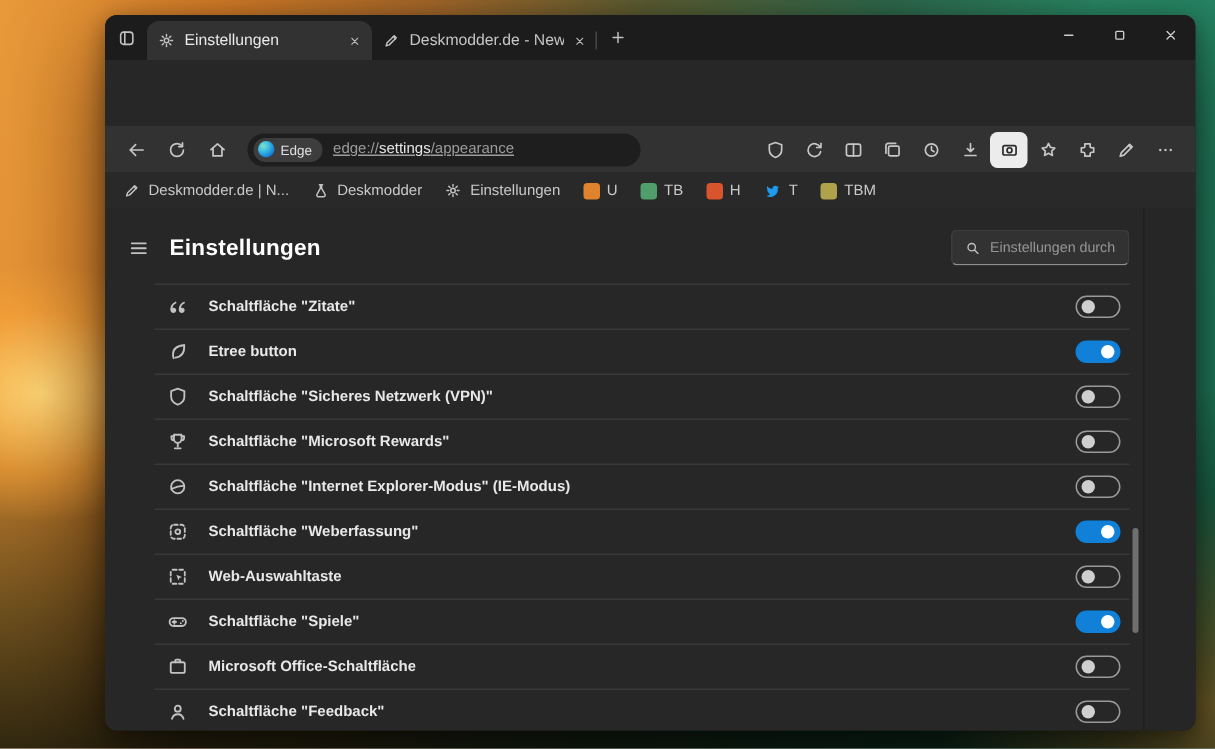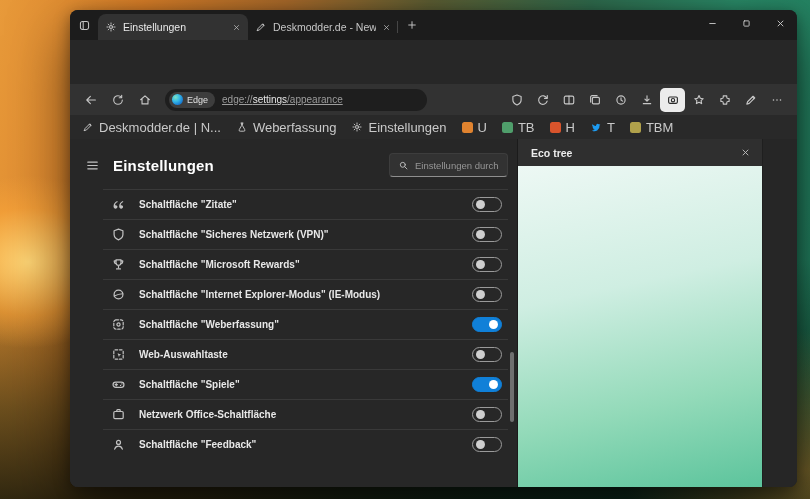--- a/index.html
+++ b/index.html
@@ -46,21 +46,21 @@
   .tool-btn.active { background:#ececec; color:#2b2b2b; }
   .addressbar { height:22px; flex:0 0 262px; background:#1e1e1e; border-radius:12px; display:flex; align-items:center; gap:7px; padding:0 10px 0 4px; margin:0 8px; }
   .site-badge { height:16px; background:#3d3d3d; border-radius:9px; display:flex; align-items:center; gap:4px; padding:0 7px 0 3px; font-size:9px; color:#e0e0e0; }
   .edge-logo { width:11px; height:11px; border-radius:50%;
     background: radial-gradient(circle at 32% 30%, #7ce3c4 0%, #35b9e6 38%, #1b7fd4 70%, #0d4f9e 100%); }
   .url { font-size:10px; color:#9c9c9c; white-space:nowrap; overflow:hidden;text-decoration:underline; }
   .url .host { color:#e6e6e6; }
   .toolbar-right { margin-left:auto; display:flex; align-items:center; gap:1px; }
 
   
-  .favbar { height:24px; background:#292929; display:flex; align-items:center; gap:15px; padding:0 12px; font-size:13px; color:#c9c9c9; flex:0 0 auto; }
+  .favbar { height:24px; background:#292929; display:flex; align-items:center; gap:15px; padding:0 12px; font-size:10px; color:#c9c9c9; flex:0 0 auto; }
   .fav-item { display:inline-flex; align-items:center; gap:5px; white-space:nowrap; }
   .fav-item .icon svg { width:12px; height:12px; }
   .fav-square { width:11px; height:11px; border-radius:2.5px; display:inline-block; }
 
   
   .content { flex:1; display:flex; min-height:0; background:#272727; }
   .settings-main { flex:1; position:relative; background:#272727; min-width:0; }
   .settings-header { display:flex; align-items:center; padding:14px 9px 8px 15px; }
   .hamburger svg { width:15px; height:15px; }
   .settings-title { margin-left:13px; font-size:15px; font-weight:bold; color:#ffffff; letter-spacing:.2px; }
@@ -259,21 +259,21 @@
           </svg>
         </span>
         <span>Deskmodder.de | N...</span>
       </span>
       <span class="fav-item">
         <span class="icon">
           <svg viewBox="0 0 16 16" fill="none" stroke="currentColor" stroke-width="1.3" stroke-linecap="round" stroke-linejoin="round">
             <path d="M6.6 2.8h2.8M7.4 2.8v3.3l-3 5.3A1.5 1.5 0 0 0 5.7 13.6h4.6a1.5 1.5 0 0 0 1.3-2.2l-3-5.3V2.8"></path>
           </svg>
         </span>
-        <span>Weberfassung</span>
+        <span>Deskmodder</span>
       </span>
       <span class="fav-item">
         <span class="icon">
           <svg viewBox="0 0 16 16" fill="none" stroke="currentColor" stroke-width="1.3" stroke-linecap="round" stroke-linejoin="round">
             <circle cx="8" cy="8" r="2"></circle>
             <path d="M8 2.6v1.7M8 11.7v1.7M2.6 8h1.7M11.7 8h1.7M4.2 4.2l1.2 1.2M10.6 10.6l1.2 1.2M11.8 4.2l-1.2 1.2M5.4 10.6l-1.2 1.2"></path>
           </svg>
         </span>
         <span>Einstellungen</span>
       </span>
@@ -328,20 +328,32 @@
               <svg viewBox="0 0 16 16" fill="none" stroke="currentColor" stroke-width="1.3" stroke-linecap="round" stroke-linejoin="round">
                 <path fill="currentColor" stroke="none" d="M7.2 5.3C5.4 6 4.4 7.3 4.3 8.9c.2-.1.5-.2.8-.2 1 0 1.8.8 1.8 1.8 0 1.1-.9 1.9-2 1.9-1.3 0-2.2-1-2.2-2.6 0-2.4 1.3-4.3 3.9-5.6l.6 1.1zm6 0C11.4 6 10.4 7.3 10.3 8.9c.2-.1.5-.2.8-.2 1 0 1.8.8 1.8 1.8 0 1.1-.9 1.9-2 1.9-1.3 0-2.2-1-2.2-2.6 0-2.4 1.3-4.3 3.9-5.6l.6 1.1z"></path>
               </svg>
             </span>
     <span class="row-label">Schaltfläche "Zitate"</span>
     <span class="toggle" aria-checked="false">
               <span class="knob"></span>
             </span>
   </div>
 
+  <div class="setting-row">
+    <span class="icon row-icon">
+              <svg viewBox="0 0 16 16" fill="none" stroke="currentColor" stroke-width="1.3" stroke-linecap="round" stroke-linejoin="round">
+                <path d="M12.6 3.4C7.4 3.7 4.6 6 4.6 10c0 1 .2 1.9.5 2.6"></path>
+                <path d="M12.6 3.4c.3 5.3-1.9 8.2-6.3 8.8"></path>
+              </svg>
+            </span>
+    <span class="row-label">Etree button</span>
+    <span class="toggle on" aria-checked="true">
+              <span class="knob"></span>
+            </span>
+  </div>
 
   <div class="setting-row">
     <span class="icon row-icon">
               <svg viewBox="0 0 16 16" fill="none" stroke="currentColor" stroke-width="1.3" stroke-linecap="round" stroke-linejoin="round">
                 <path d="M8 2.3 12.7 4v4c0 2.7-1.8 4.5-4.7 5.7C5.1 12.5 3.3 10.7 3.3 8V4L8 2.3z"></path>
               </svg>
             </span>
     <span class="row-label">Schaltfläche "Sicheres Netzwerk (VPN)"</span>
     <span class="toggle" aria-checked="false">
               <span class="knob"></span>
@@ -416,21 +428,21 @@
             </span>
   </div>
 
   <div class="setting-row">
     <span class="icon row-icon">
               <svg viewBox="0 0 16 16" fill="none" stroke="currentColor" stroke-width="1.3" stroke-linecap="round" stroke-linejoin="round">
                 <rect x="3" y="4.8" width="10" height="7.6" rx="1.2"></rect>
                 <path d="M6.2 4.8V3.8c0-.5.4-.9.9-.9h1.8c.5 0 .9.4.9.9v1"></path>
               </svg>
             </span>
-    <span class="row-label">Netzwerk Office-Schaltfläche</span>
+    <span class="row-label">Microsoft Office-Schaltfläche</span>
     <span class="toggle" aria-checked="false">
               <span class="knob"></span>
             </span>
   </div>
 
   <div class="setting-row">
     <span class="icon row-icon">
               <svg viewBox="0 0 16 16" fill="none" stroke="currentColor" stroke-width="1.3" stroke-linecap="round" stroke-linejoin="round">
                 <circle cx="8" cy="5.8" r="2.1"></circle>
                 <path d="M3.9 13c.6-2.1 2.2-3.2 4.1-3.2s3.5 1.1 4.1 3.2"></path>
@@ -440,27 +452,16 @@
     <span class="toggle" aria-checked="false">
               <span class="knob"></span>
             </span>
   </div>
 </div>
       <div class="scrollbar">
           <div class="thumb"></div>
         </div>
     </div>
 
-    <div class="panel">
-      <div class="panel-header">
-        <span class="panel-title">Eco tree</span>
-        <span class="icon panel-close">
-            <svg viewBox="0 0 16 16" fill="none" stroke="currentColor" stroke-width="1.3" stroke-linecap="round" stroke-linejoin="round">
-              <path d="m4.4 4.4 7.2 7.2M11.6 4.4l-7.2 7.2"></path>
-            </svg>
-          </span>
-      </div>
-      <div class="panel-body" style="background: linear-gradient(168deg, rgb(237, 248, 244) 0%, rgb(207, 238, 226) 38%, rgb(147, 218, 185) 72%, rgb(92, 196, 156) 100%);"></div>
-    </div>
 
     <div class="rail"></div>
   </div>
 </div>
 
 </body></html>

